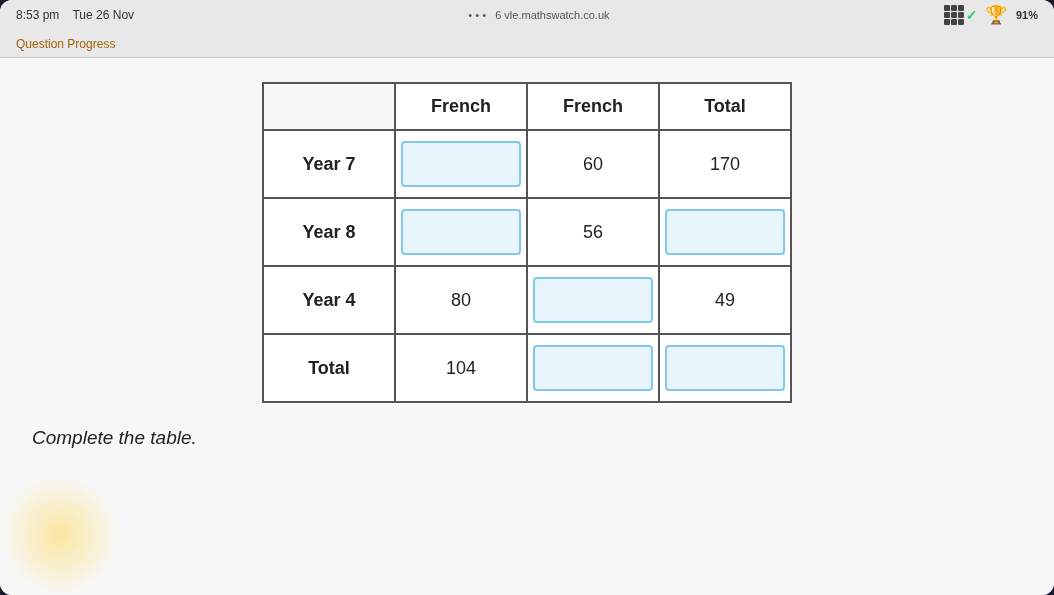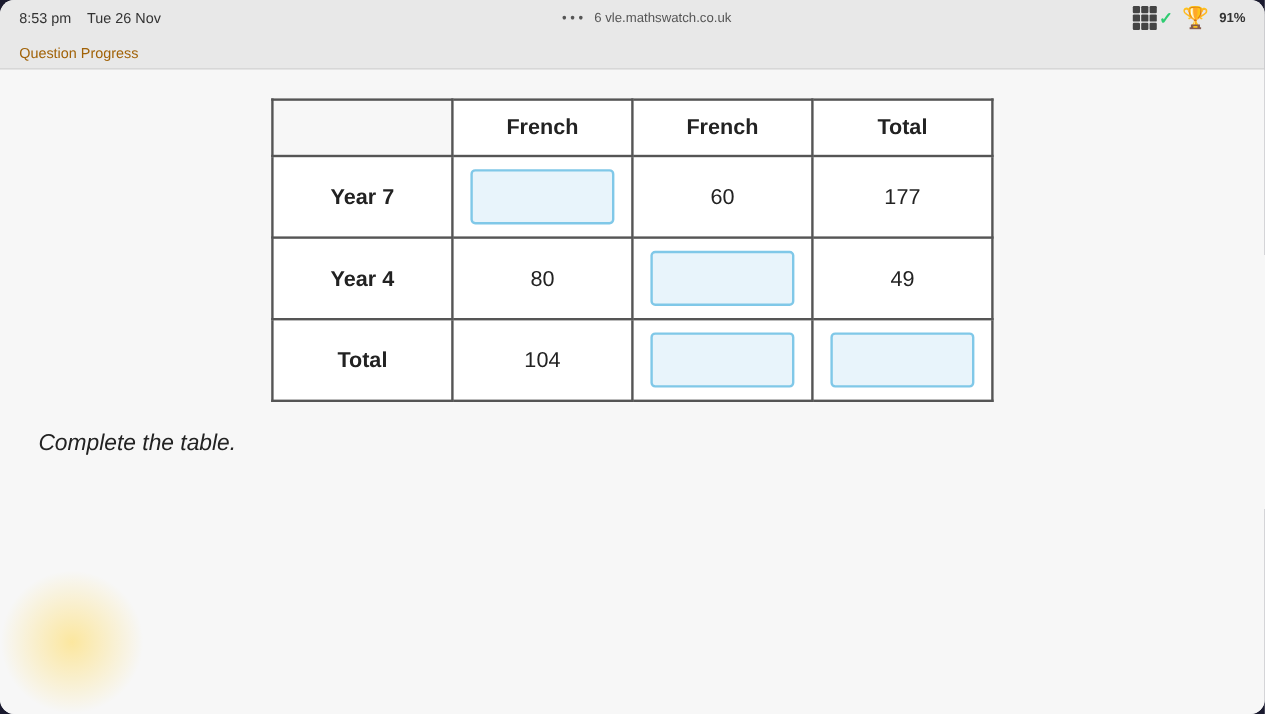--- a/index.html
+++ b/index.html
@@ -130,21 +130,21 @@
       color: #222;
     }
 
     .data-table th {
       font-weight: 700;
       padding: 12px 14px;
       background: white;
     }
 
     .data-table td {
-      width: 150px;
+      width: 132px;
       height: 68px;
     }
 
     .row-label {
       font-weight: 600;
       padding: 0 20px;
       text-align: center;
       white-space: nowrap;
       width: 110px;
     }
@@ -241,23 +241,33 @@
           </tr>
         </thead>
         <tbody>
 
           <tr>
             <td class="row-label">Year 7</td>
             <td class="input-cell">
               <div class="input-box"></div>
             </td>
             <td class="cell-value">60</td>
-            <td class="cell-value">177</td>
-          </tr>
-
+            <td class="cell-value">170</td>
+          </tr>
+
+          <tr>
+            <td class="row-label">Year 8</td>
+            <td class="input-cell">
+              <div class="input-box"></div>
+            </td>
+            <td class="cell-value">56</td>
+            <td class="input-cell">
+              <div class="input-box"></div>
+            </td>
+          </tr>
 
           <tr>
             <td class="row-label">Year 4</td>
             <td class="cell-value">80</td>
             <td class="input-cell">
               <div class="input-box"></div>
             </td>
             <td class="cell-value">49</td>
           </tr>
 

